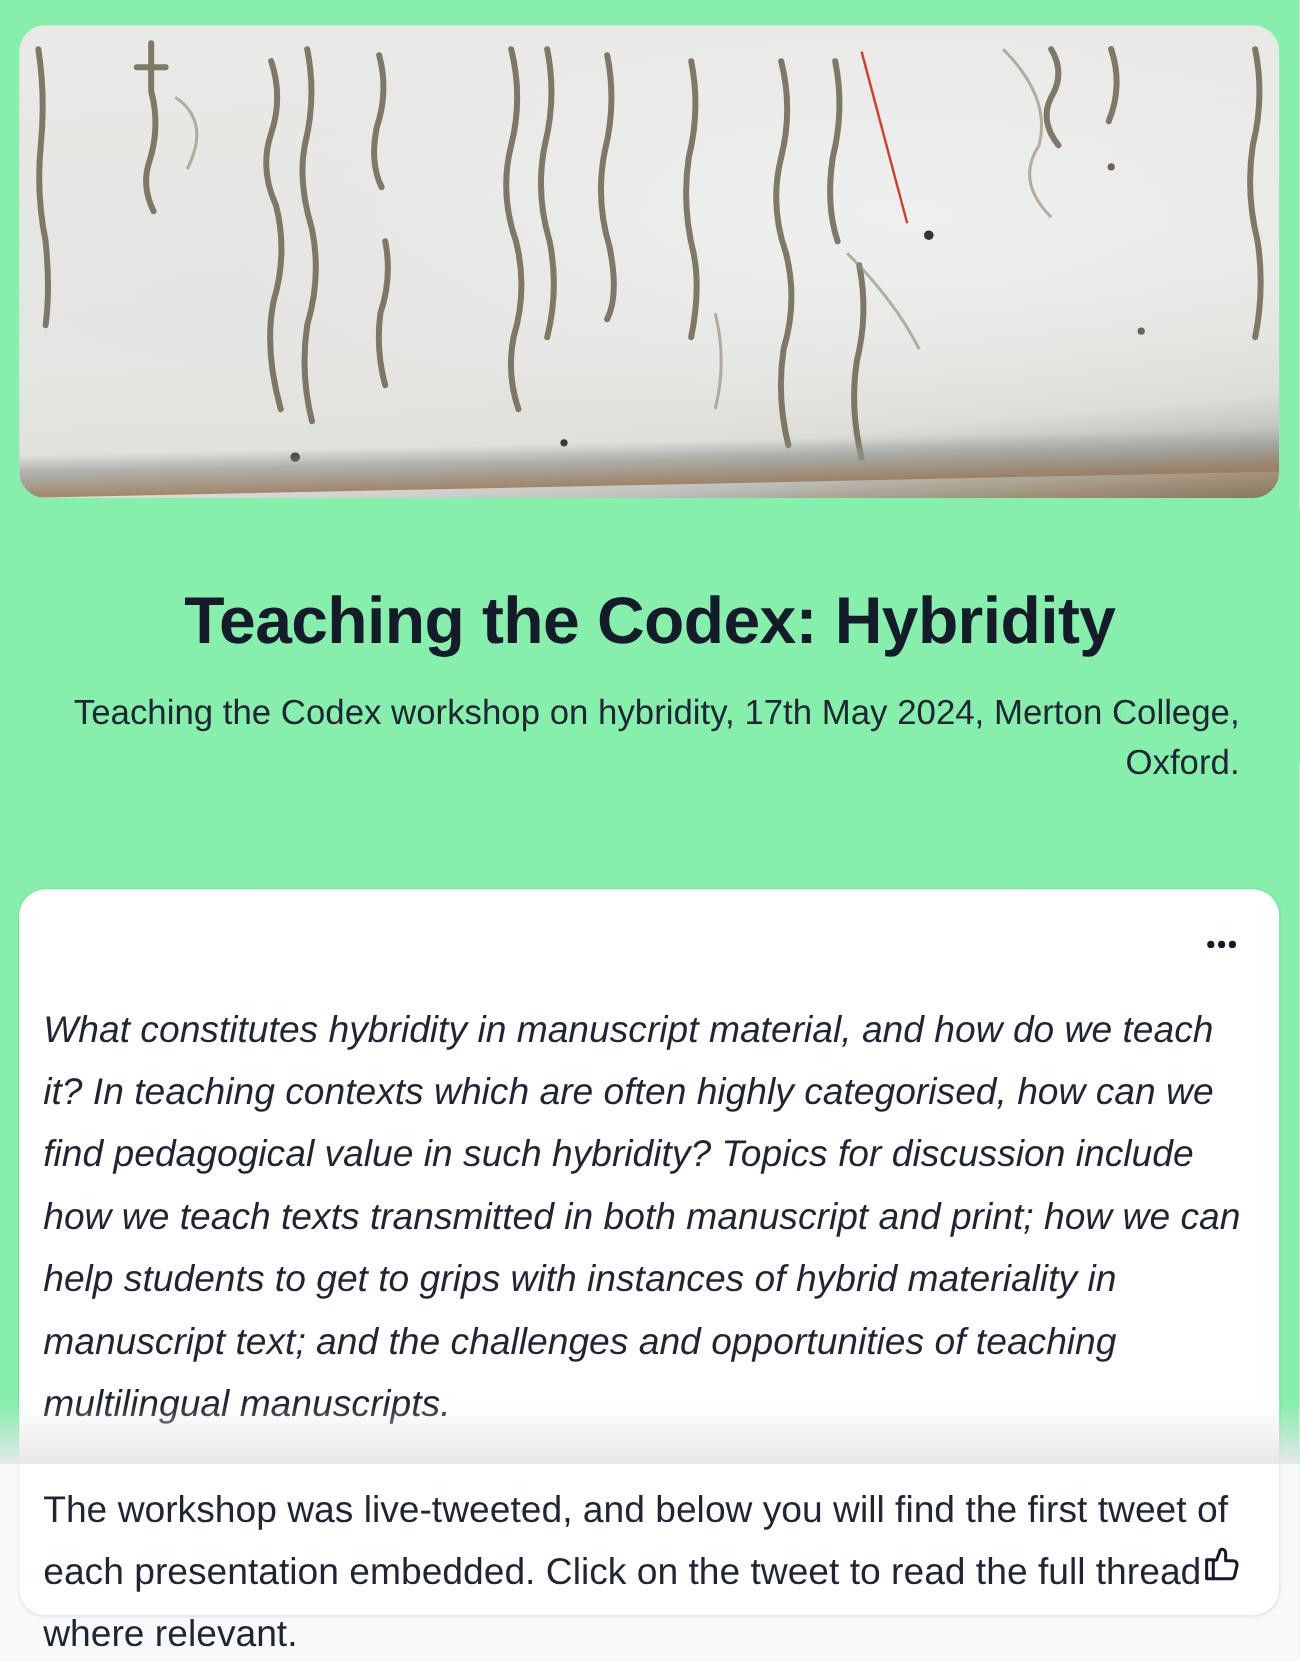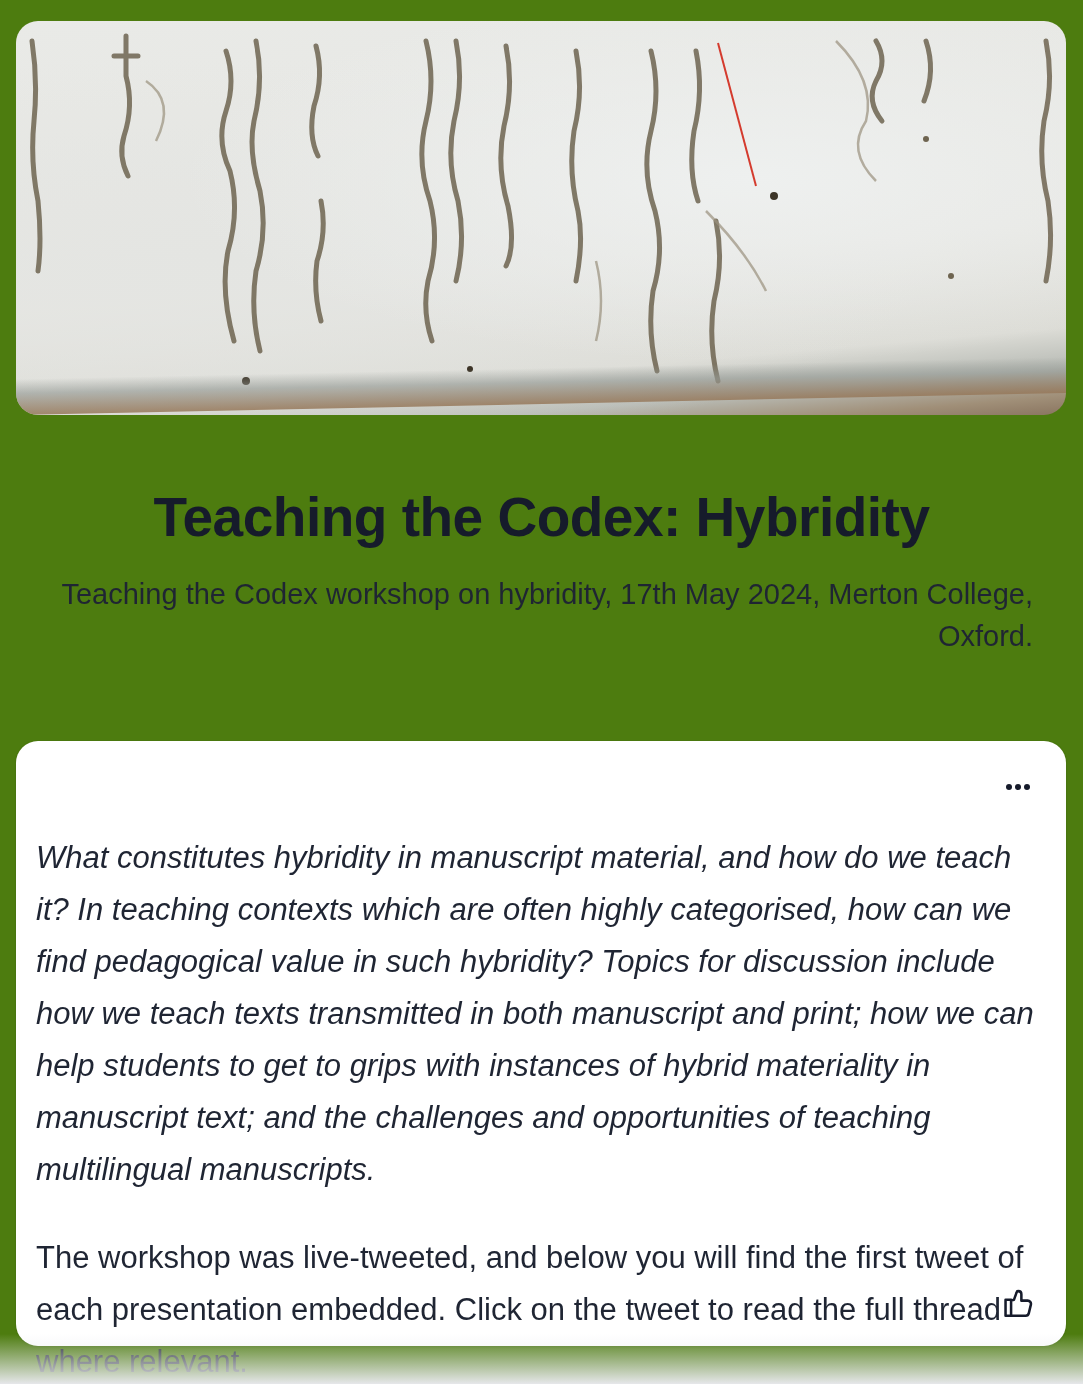--- a/index.html
+++ b/index.html
@@ -7,22 +7,22 @@
     width: 1083px;
     height: 1384px;
     overflow: hidden;
     background: #f8f9fb;
     font-family: "Liberation Sans", "DejaVu Sans", sans-serif;
     color: #1a1f2e;
   }
   .page {
     position: relative;
     width: 1083px;
-    height: 1384px;
-    background: #4d7c0f;
+    height: 1220px;
+    background: #86efac;
   }
   .page::after {
     content: "";
     position: absolute;
     left: 0; right: 0; bottom: 0;
     height: 50px;
     background: linear-gradient(to bottom, rgba(230,231,235,0) 0%, #e6e7ea 100%);
     pointer-events: none;
   }
   

